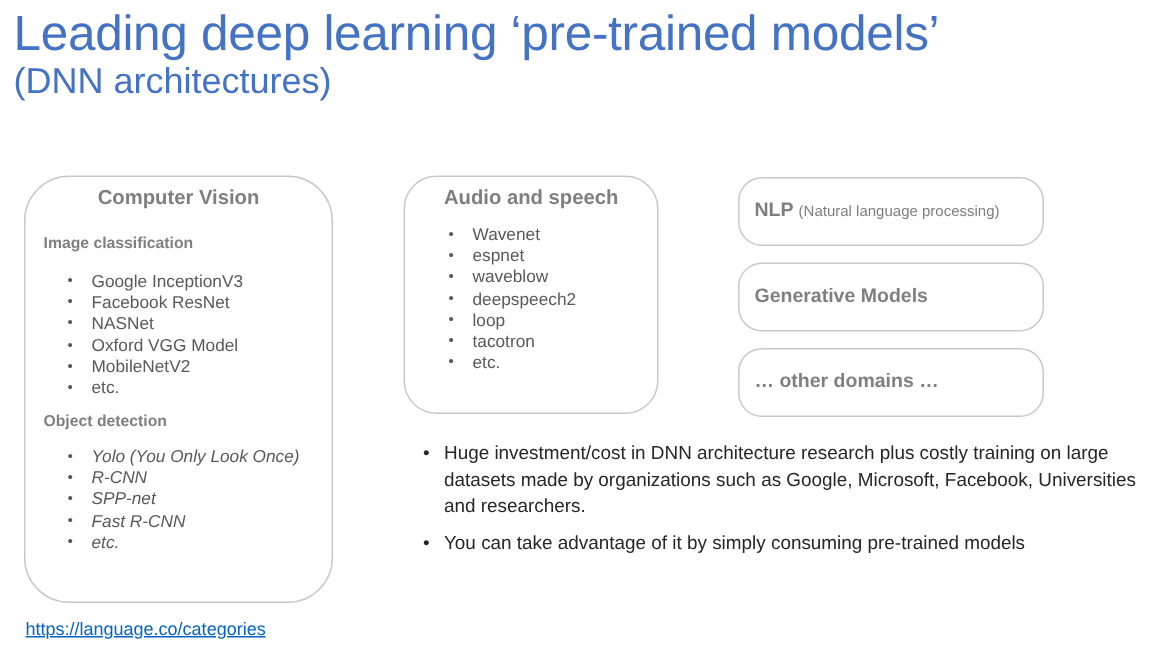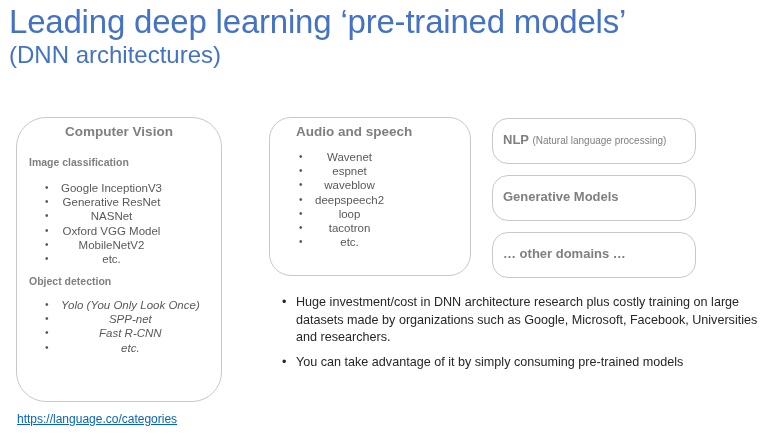--- a/index.html
+++ b/index.html
@@ -13,34 +13,34 @@
       line-height: 40px; white-space: nowrap;
     }
     .subtitle {
       position: absolute; left: 9px; top: 40px; margin: 0;
       font-size: 24px; font-weight: normal; color: #4472c4; line-height: 30px; white-space: nowrap;
     }
     .box {
       position: absolute; border: 1.5px solid #c8c8c8; background: #fff; box-sizing: border-box;
     }
     .cv { left: 16px; top: 117px; width: 206px; height: 285px; border-radius: 30px; }
-    .audio { left: 269px; top: 117px; width: 202px; height: 159px; border-radius: 22px; }
+    .audio { left: 269px; top: 117px; width: 170px; height: 159px; border-radius: 22px; }
     .side { left: 461px; width: 204px; height: 46px; border-radius: 16px; margin-left: 31px; }
     .nlp { top: 118px; }
     .gen { top: 175px; padding-left: 20px; }
     .other { top: 232px; }
     .box-title {
       font-weight: bold; color: #7f7f7f; font-size: 13.5px; white-space: nowrap;
     }
     .cv .box-title { position: absolute; left: 0; right: 0; top: 6px; text-align: center; }
     .audio .box-title { position: absolute; left: 26px; top: 6px; }
     .sec-title {
       position: absolute; left: 12px; font-weight: bold; color: #7f7f7f; font-size: 10.5px; white-space: nowrap;
     }
-    ul.blist { position: absolute; margin: 0; padding: 0; list-style: none; text-align: center; }
+    ul.blist { position: absolute; margin: 0; padding: 0; list-style: none; }
     ul.blist li {
       color: #595959; font-size: 11.5px; line-height: 14.2px; white-space: nowrap; position: relative; padding-left: 16px;
     }
     ul.blist li::before {
       content: "•"; position: absolute; left: 0; top: 0; color: #595959; font-size: 10px;
     }
     .side-label {
       position: absolute; left: 10px; top: 13px; font-weight: bold; color: #7f7f7f; font-size: 13px; white-space: nowrap;
     }
     .side-label .small { font-weight: normal; font-size: 10px; }
@@ -59,29 +59,30 @@
 <body>
 
 <h1 class="title">Leading deep learning ‘pre-trained models’</h1>
 <h2 class="subtitle">(DNN architectures)</h2>
 
 <div class="box cv">
   <div class="box-title">Computer Vision</div>
   <div class="sec-title" style="top:38px;">Image classification</div>
   <ul class="blist" style="left:28px; top:63px;">
     <li>Google InceptionV3</li>
-    <li>Generative ResNet</li>
+    <li>Facebook ResNet</li>
     <li>NASNet</li>
     <li>Oxford VGG Model</li>
     <li>MobileNetV2</li>
     <li>etc.</li>
   </ul>
   <div class="sec-title" style="top:157px;">Object detection</div>
   <ul class="blist" style="left:28px; top:180px;font-style:italic;">
     <li>Yolo (You Only Look Once)</li>
+    <li>R-CNN</li>
     <li>SPP-net</li>
     <li>Fast R-CNN</li>
     <li>etc.</li>
   </ul>
 </div>
 
 <div class="box audio">
   <div class="box-title">Audio and speech</div>
   <ul class="blist" style="left:29px; top:32px;">
     <li>Wavenet</li>

